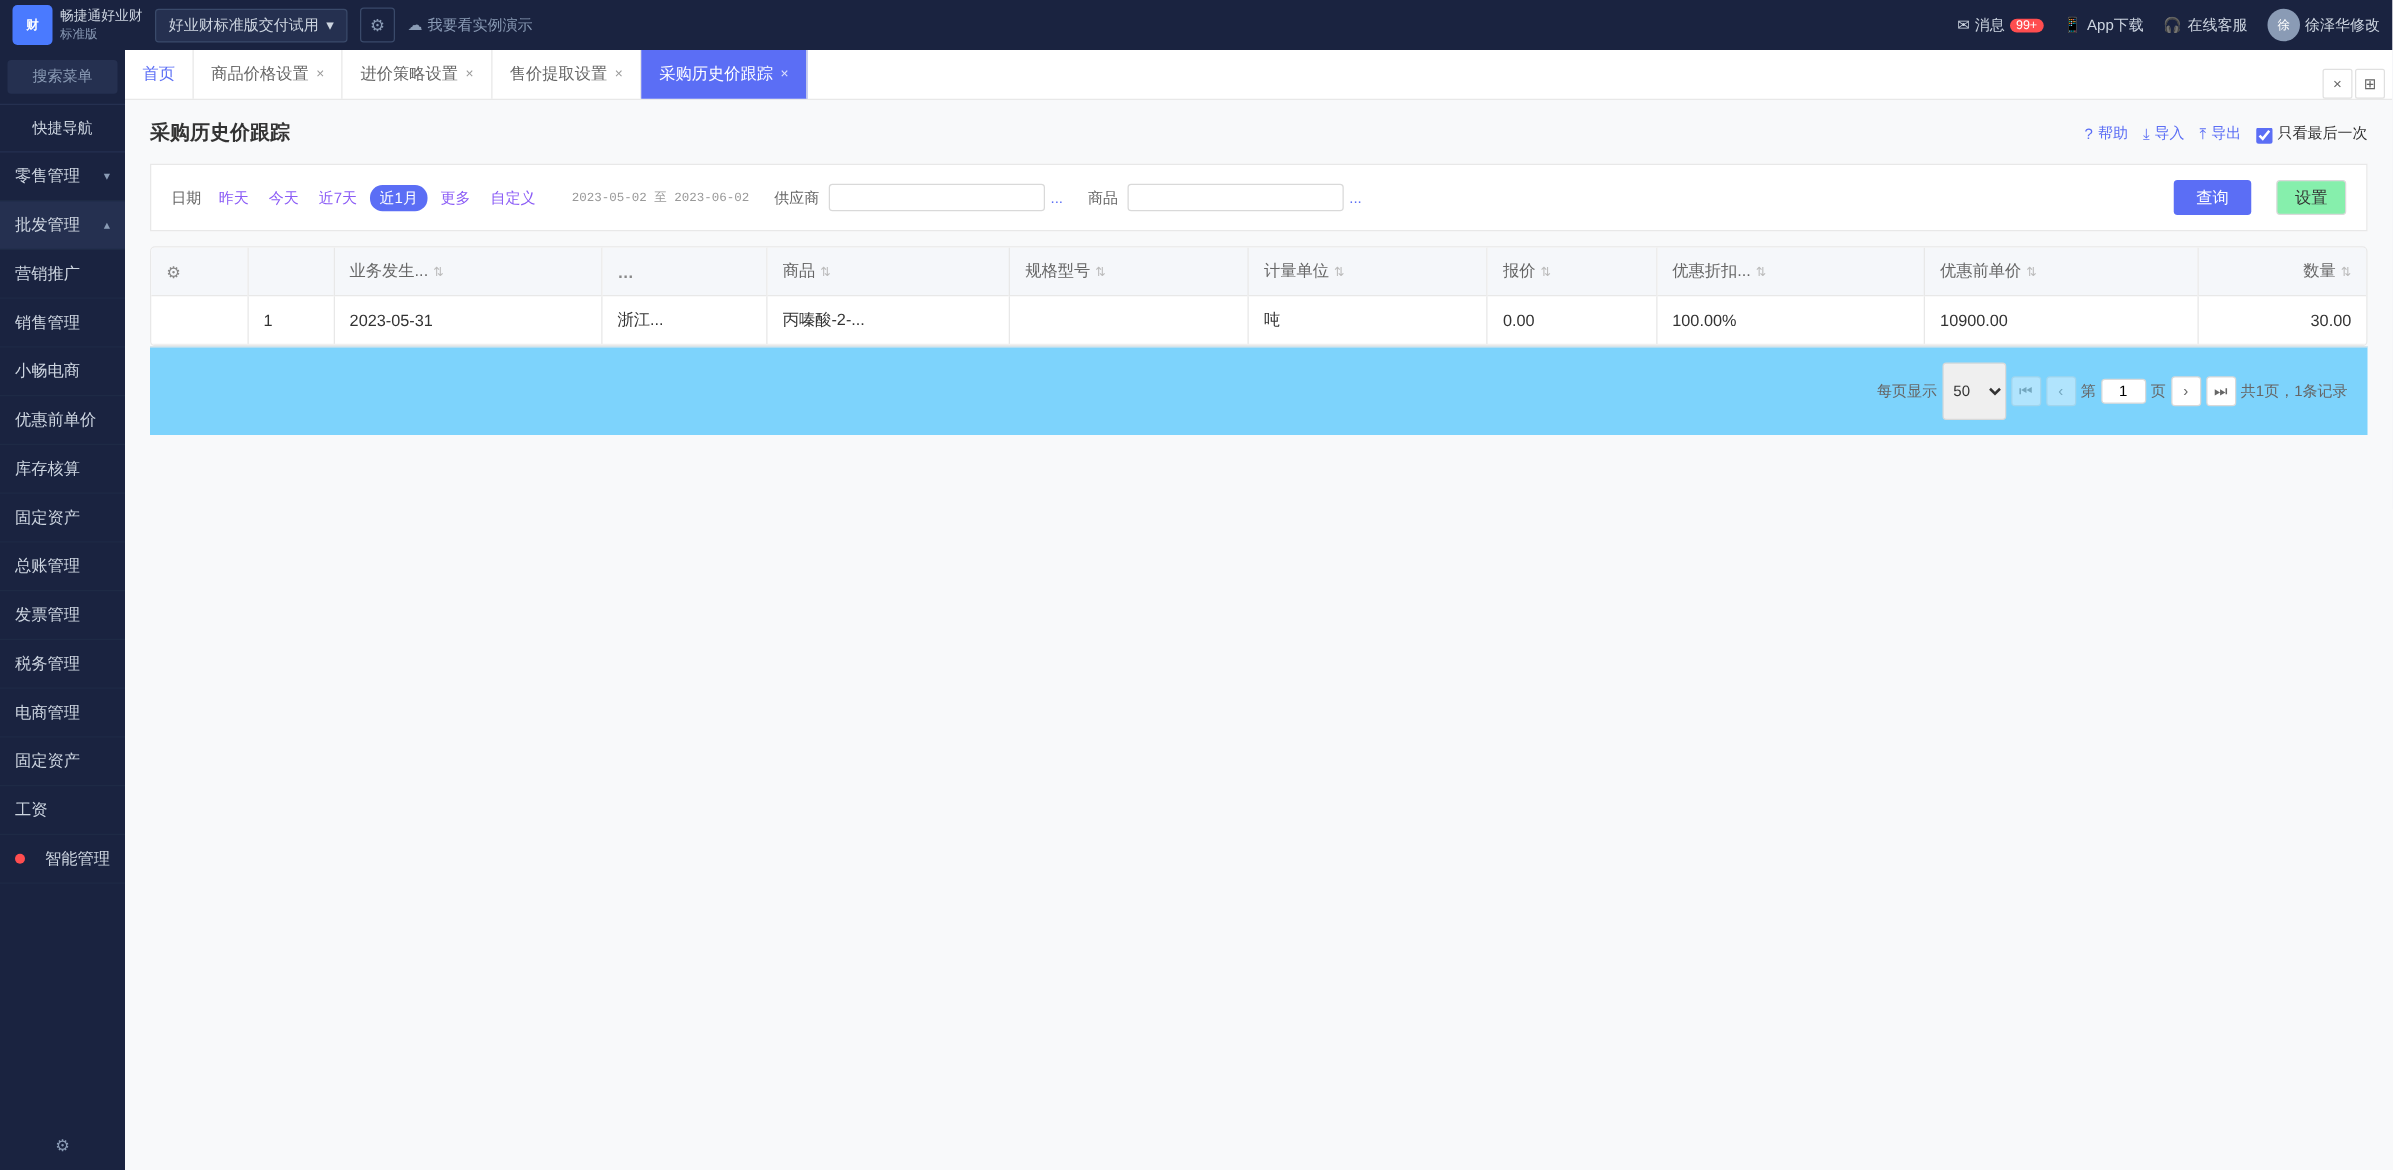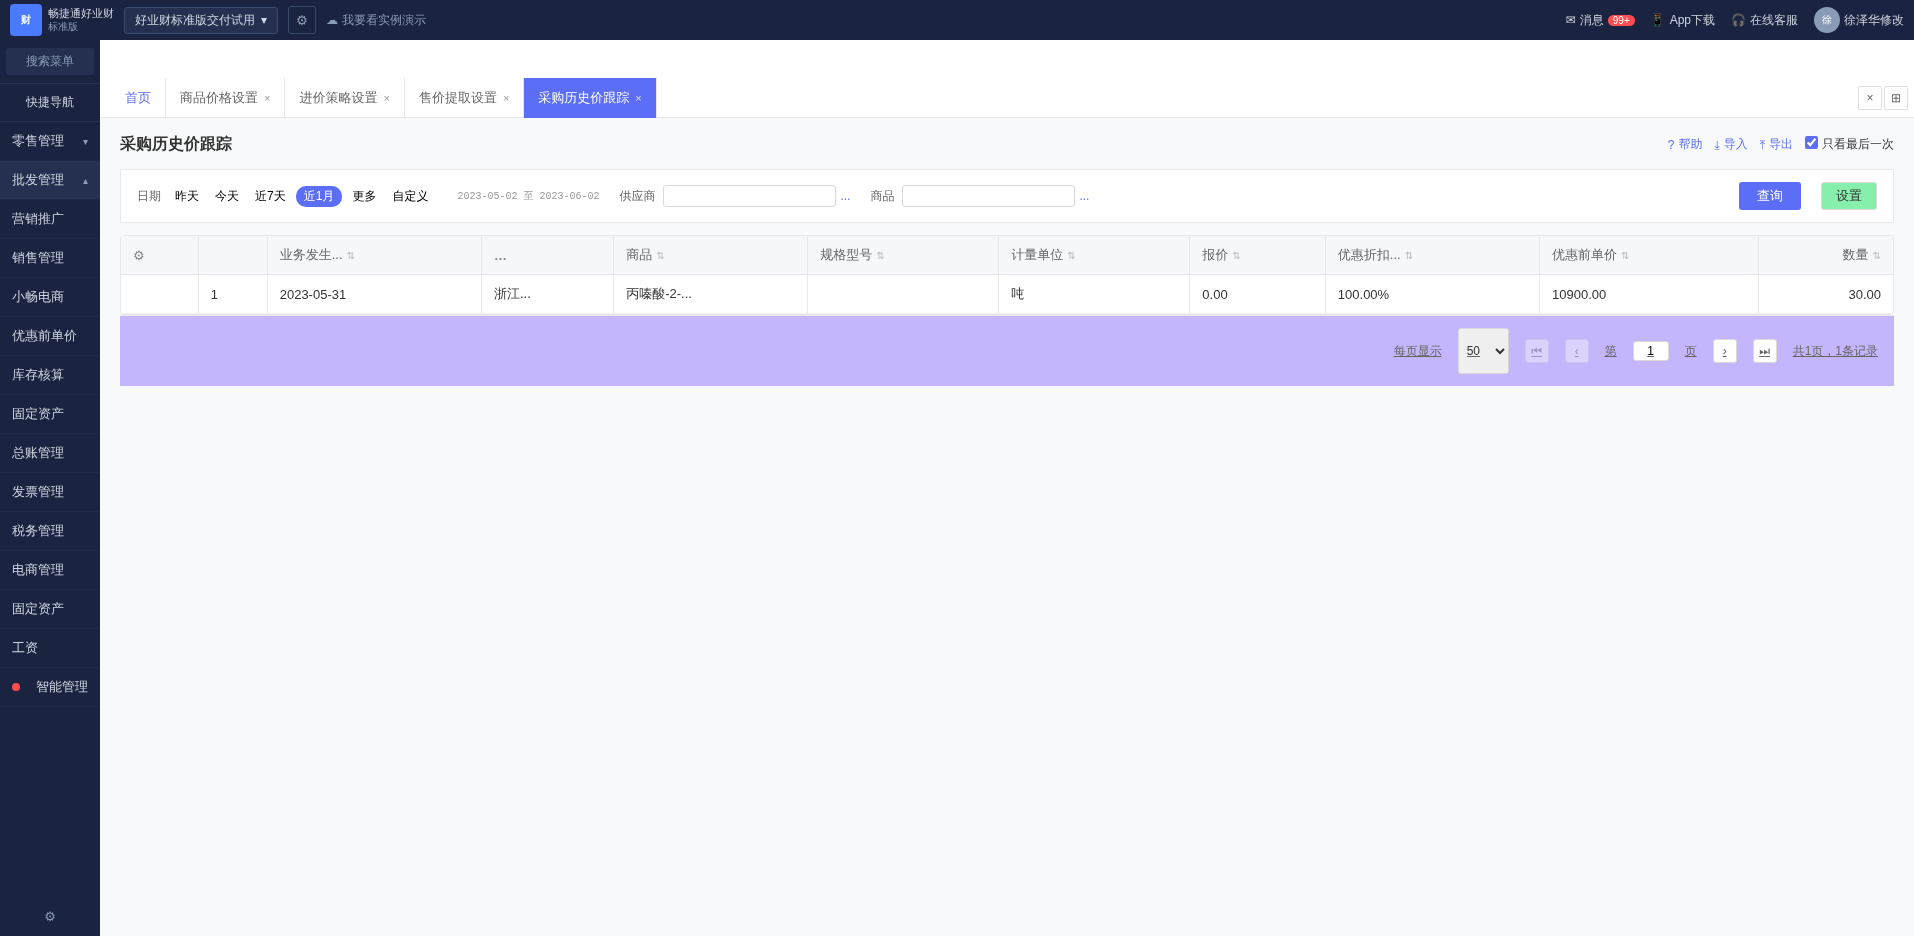--- a/index.html
+++ b/index.html
@@ -33,47 +33,47 @@
     .sidebar-item { display: flex; align-items: center; justify-content: space-between; padding: 10px 12px; cursor: pointer; color: #cdd5e0; font-size: 13px; border-bottom: 1px solid #1e2a45; }
     .sidebar-item.active { background: #253050; }
     .sidebar-item .arrow { font-size: 10px; color: #8a9bb5; }
     .sidebar-item-dot { width: 8px; height: 8px; border-radius: 50%; background: #ff4d4f; margin-right: 4px; }
     .sidebar-gear { display: flex; align-items: center; justify-content: center; padding: 12px; cursor: pointer; color: #8a9bb5; margin-top: auto; }
 
     
     .content-area { flex: 1; display: flex; flex-direction: column; overflow: hidden; background: #fff; }
 
     
-    .tab-bar { display: flex; align-items: center; background: #fff; border-bottom: 1px solid #e8e8e8; height: 40px; flex-shrink: 0; padding-left: 11px; margin-top: 38px; }
+    .tab-bar { display: flex; align-items: flex-end; background: #fff; border-bottom: 1px solid #e8e8e8; height: 40px; flex-shrink: 0; padding-left: 0; }
     .tab { display: flex; align-items: center; padding: 0 14px; height: 40px; border-right: 1px solid #e8e8e8; cursor: pointer; font-size: 13px; color: #666; white-space: nowrap; gap: 6px; }
     .tab.active { background: #5b6ef5; color: #fff; }
     .tab.home { color: #5b6ef5; font-weight: 500; }
     .tab-close { color: #999; font-size: 11px; cursor: pointer; }
     .tab.active .tab-close { color: rgba(255,255,255,0.8); }
     .tab-bar-end { margin-left: auto; display: flex; align-items: center; gap: 2px; padding-right: 6px; }
     .tab-bar-end-btn { background: none; border: 1px solid #e0e0e0; color: #666; width: 24px; height: 24px; cursor: pointer; display: flex; align-items: center; justify-content: center; border-radius: 2px; font-size: 12px; }
 
     
     .page-content { flex: 1; overflow-y: auto; padding: 16px 20px; background: #f8f9fa; }
 
     
     .page-header { display: flex; align-items: center; justify-content: space-between; margin-bottom: 14px; }
     .page-title { font-size: 16px; font-weight: 600; color: #333; }
     .page-actions { display: flex; align-items: center; gap: 12px; }
     .action-link { color: #5b6ef5; font-size: 12px; cursor: pointer; display: flex; align-items: center; gap: 4px; text-decoration: none; }
-    .checkbox-label { display: flex; align-items: flex-start; gap: 4px; font-size: 12px; cursor: pointer; color: #333; }
+    .checkbox-label { display: flex; align-items: flex-end; gap: 4px; font-size: 12px; cursor: pointer; color: #333; }
     .checkbox-label input[type=checkbox] { accent-color: #5b6ef5; }
 
     
     .filter-bar { background: #fff; border: 1px solid #e8e8e8; border-radius: 0; padding: 12px 16px; margin-bottom: 12px; }
     .filter-row { display: flex; align-items: center; gap: 20px; flex-wrap: wrap; }
     .filter-group { display: flex; align-items: center; gap: 8px; }
     .filter-label { font-size: 12px; color: #666; white-space: nowrap; }
     .date-btns { display: flex; gap: 4px; align-items: center; }
-    .date-btn { background: none; border: none; color: #000000; cursor: pointer; font-size: 12px; padding: 2px 6px; border-radius: 10px; }
+    .date-btn { background: none; border: none; color: #8b5cf6; cursor: pointer; font-size: 12px; padding: 2px 6px; border-radius: 10px; }
     .date-btn.active { background: #5b6ef5; color: #fff; padding: 2px 8px; }
     .date-range { font-size: 10px; color: #999; margin-left: 15px; font-family: Liberation Mono, monospace; }
     .filter-input-wrap { display: flex; align-items: center; gap: 4px; }
     .filter-input { border: 1px solid #d9d9d9; border-radius: 3px; padding: 3px 8px; font-size: 12px; color: #333; min-width: 120px; outline: none; }
     .filter-more { color: #5b6ef5; cursor: pointer; font-size: 12px; }
     .query-btn { background: #5b6ef5; color: #fff; border: none; border-radius: 3px; padding: 5px 18px; cursor: pointer; font-size: 13px; margin-left: auto; }
     .settings-btn { background: #86efac; color: #333; border: 1px solid #d9d9d9; border-radius: 3px; padding: 4px 14px; cursor: pointer; font-size: 13px; }
 
     
     .table-wrap { background: #fff; border: 1px solid #e8e8e8; border-radius: 4px; overflow: auto; }
@@ -81,21 +81,21 @@
     thead tr { background: #f5f7fa; border-bottom: 1px solid #e8e8e8; }
     th { padding: 10px 12px; text-align: left; color: #666; font-weight: 500; white-space: nowrap; border-right: 1px solid #e8e8e8; position: relative; cursor: pointer; }
     th:last-child { border-right: none; }
     td { padding: 10px 12px; border-right: 1px solid #e8e8e8; border-bottom: 1px solid #f0f0f0; white-space: nowrap; color: #333; }
     td:last-child { border-right: none; padding-left: 17px; }
     .sort-icon { color: #bbb; font-size: 10px; margin-left: 4px; }
     .gear-cell { color: #888; cursor: pointer; }
     .col-ellipsis { color: #888; cursor: pointer; font-weight: bold; }
 
     
-    .pagination { display: flex; align-items: center; justify-content: flex-end; padding: 12px 16px; gap: 16px; font-size: 12px; color: #666; background: #c4b5fd; border-top: 1px solid #e8e8e8; text-decoration: underline; }
+    .pagination { display: flex; align-items: center; justify-content: flex-end; padding: 12px 16px; gap: 4px; font-size: 12px; color: #666; background: #7dd3fc; border-top: 1px solid #e8e8e8; }
     .pagination-label { color: #666; }
     .page-size-select { border: 1px solid #d9d9d9; border-radius: 3px; padding: 14px 4px; font-size: 12px; color: #333; outline: none; }
     .page-btn { background: #fff; border: 1px solid #d9d9d9; color: #666; width: 24px; height: 24px; border-radius: 3px; cursor: pointer; display: flex; align-items: center; justify-content: center; font-size: 12px; }
     .page-btn:disabled { opacity: 0.4; cursor: not-allowed; }
     .page-input { border: 1px solid #d9d9d9; border-radius: 3px; padding: 2px 6px; width: 36px; text-align: center; font-size: 12px; outline: none; }
     .total-text { color: #666; }
   </style>
 </head>
 <body>
 

